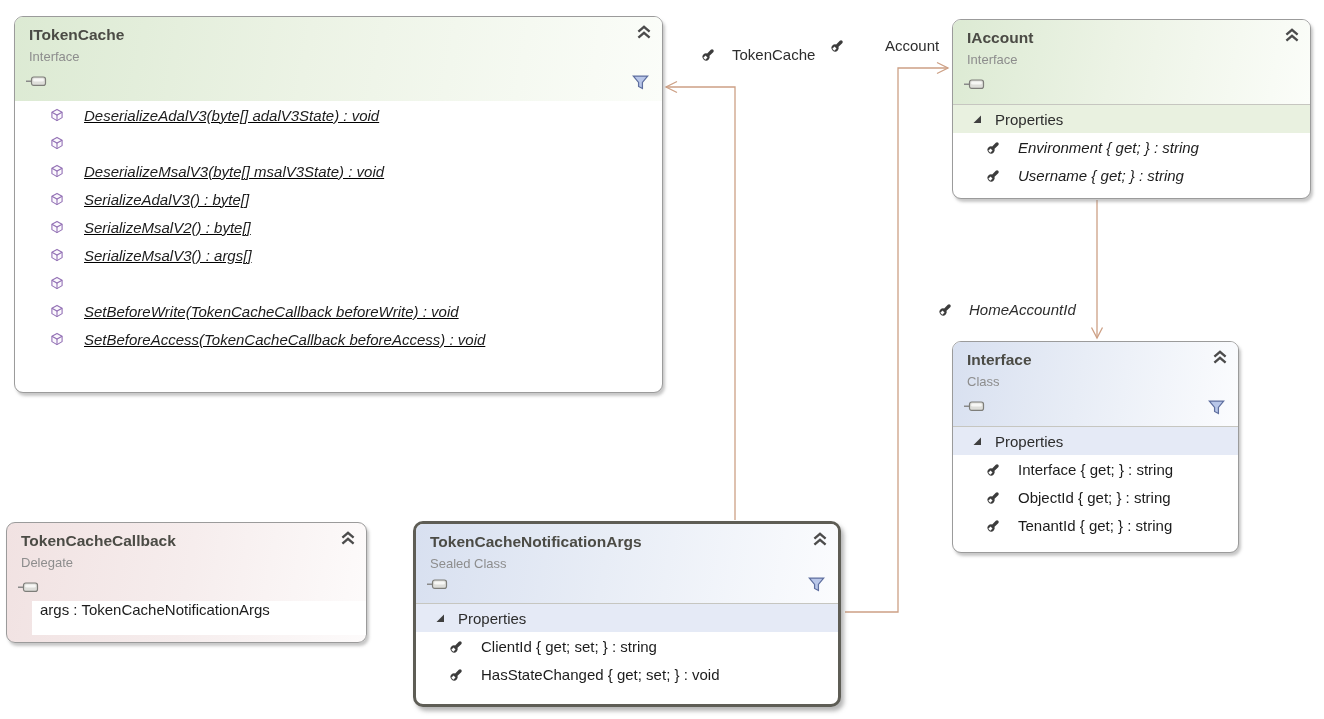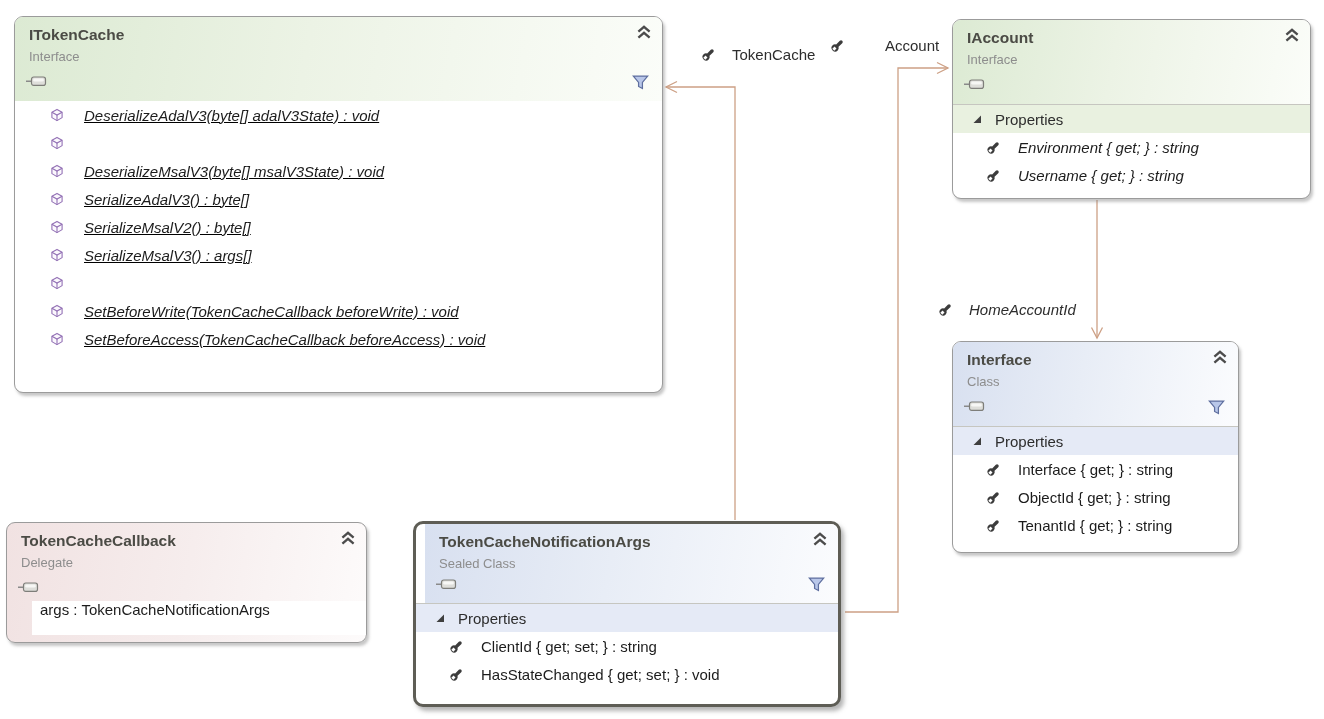--- a/index.html
+++ b/index.html
@@ -247,21 +247,21 @@
       <svg class="collapse">
           <use href="#sym-chevron"></use>
         </svg>
     </div>
     <div class="dg-row">
       <span>args : TokenCacheNotificationArgs</span>
     </div>
   </div>
 
   <div class="entity selected" style="left:413px;top:521px;width:428px;height:186px;">
-    <div class="hdr grad-blue hdr-short" style="height:79px;margin-left:9px;">
+    <div class="hdr grad-blue hdr-short" style="height:79px;">
       <div class="title">TokenCacheNotificationArgs</div>
       <div class="kind">Sealed Class</div>
       <svg class="handle" style="top:54px">
           <use href="#sym-handle"></use>
         </svg>
       <svg class="collapse">
           <use href="#sym-chevron"></use>
         </svg>
       <svg class="funnel">
           <use href="#sym-funnel"></use>

